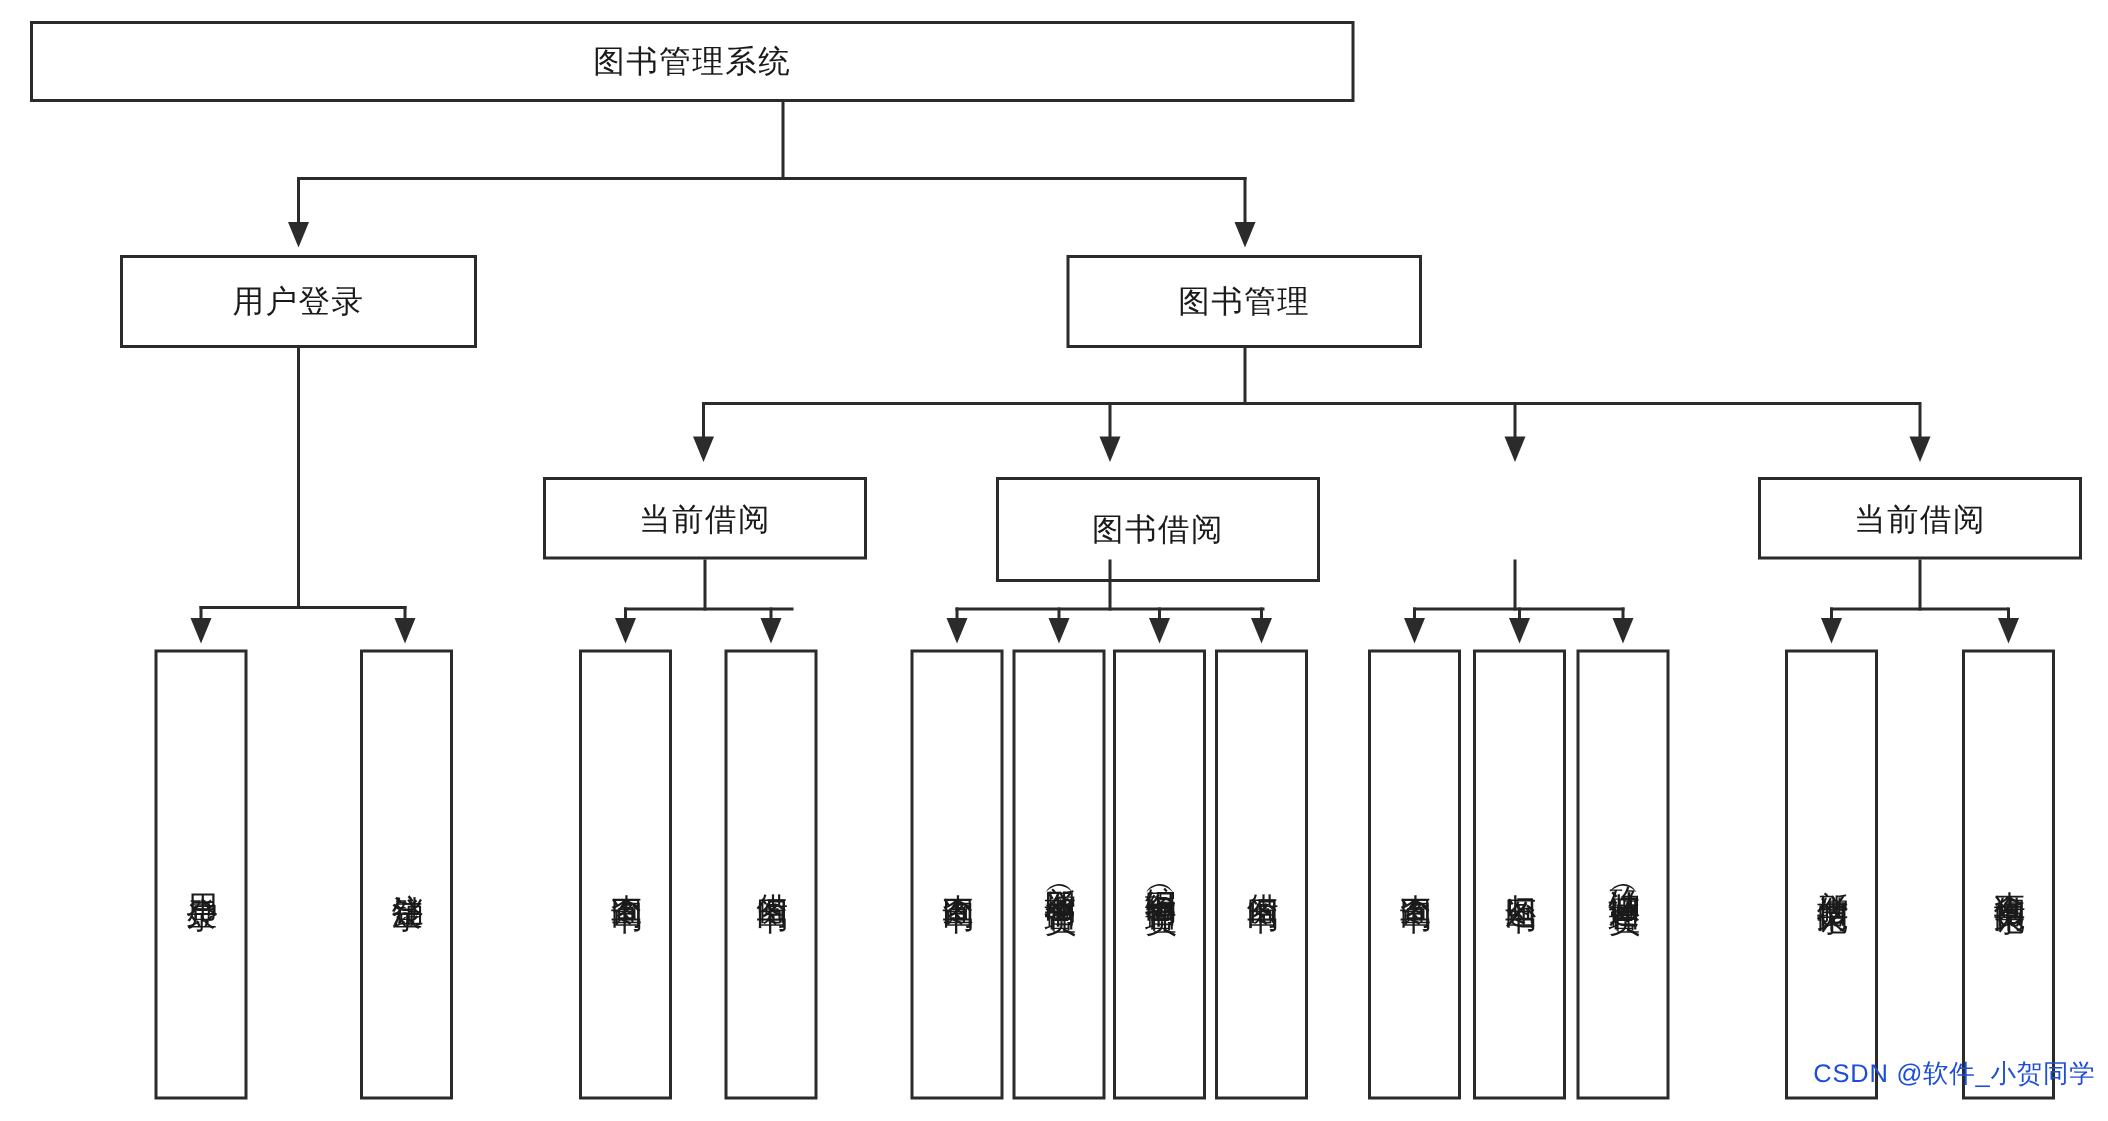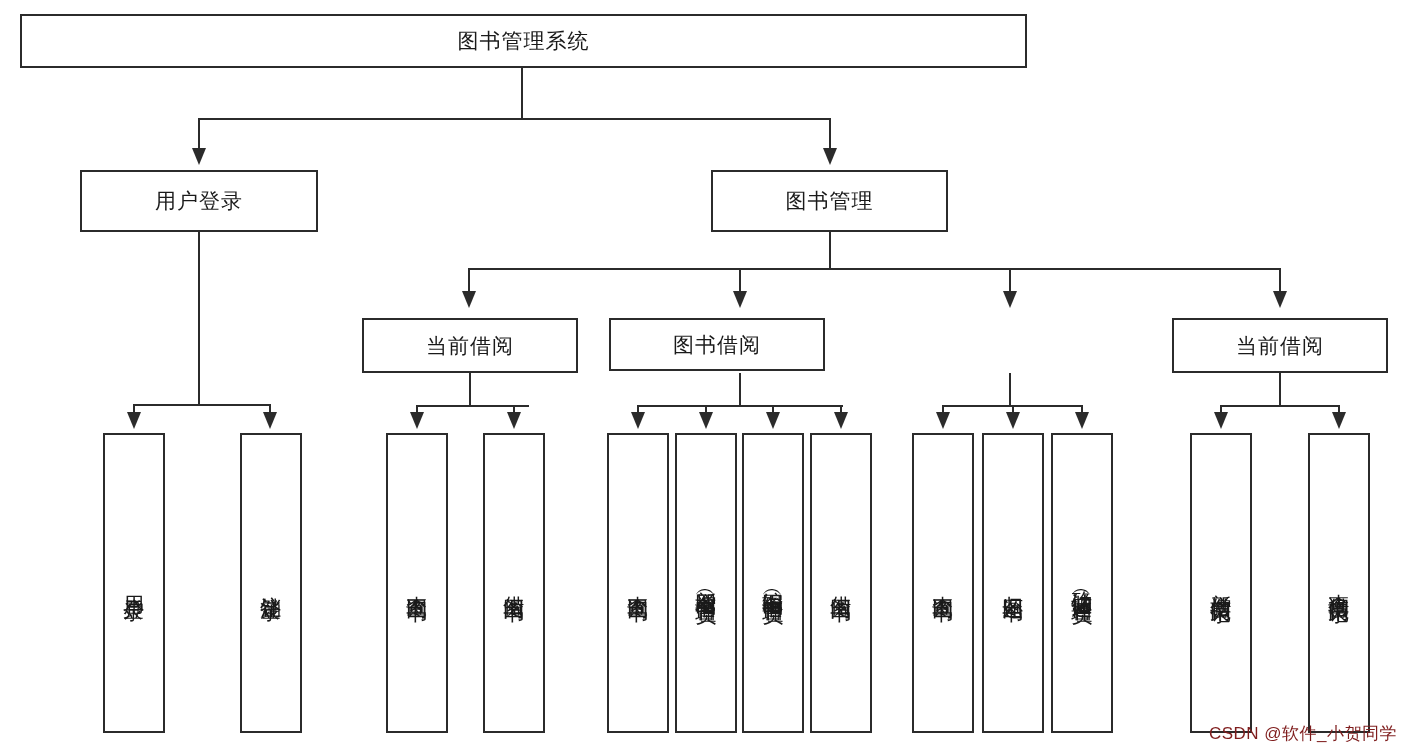--- a/index.html
+++ b/index.html
@@ -62,34 +62,34 @@
     width: 0;
     height: 0;
     border-left: 7px solid transparent;
     border-right: 7px solid transparent;
     border-top: 17px solid #2b2b2b;
   }
   
   #watermark {
     position: absolute;
     right: 8px;
-    bottom: 2px;
+    bottom: 20px;
     font-size: 17px;
-    color: #7f1d1d;
+    color: #1d4ed8;
     white-space: nowrap;
     pointer-events: none;
     letter-spacing: 0.5px;
   }
 </style>
 </head>
 <body>
 
 <div id="canvas">
 
-  <div class="node h" style="left:20px; top:14px; width:1007px; height:54px;">
+  <div class="node h" style="left:20px; top:14px; width:883px; height:54px;">
     <span>图书管理系统</span>
   </div>
 
   <div class="conn vline" style="left:521px; top:68px; width:2px; height:52px;"></div>
 
   <div class="conn hline" style="left:198px; top:118px; width:633px; height:2px;"></div>
 
   <div class="conn vline" style="left:198px; top:118px; width:2px; height:32px;"></div>
   <div class="arrow" style="left:192px; top:148px;"></div>
 
@@ -117,21 +117,21 @@
   <div class="conn vline" style="left:739px; top:268px; width:2px; height:26px;"></div>
   <div class="arrow" style="left:733px; top:291px;"></div>
   <div class="conn vline" style="left:1009px; top:268px; width:2px; height:26px;"></div>
   <div class="arrow" style="left:1003px; top:291px;"></div>
   <div class="conn vline" style="left:1279px; top:268px; width:2px; height:26px;"></div>
   <div class="arrow" style="left:1273px; top:291px;"></div>
 
   <div class="node h" style="left:362px; top:318px; width:216px; height:55px;">
     <span>当前借阅</span>
   </div>
-  <div class="node h" style="left:609px; top:318px; width:216px; height:53px;text-align:center;">
+  <div class="node h" style="left:664px; top:318px; width:216px; height:70px;text-align:center;">
     <span>图书借阅</span>
   </div>
   <div class="node h" style="left:1172px; top:318px; width:216px; height:55px;">
     <span>当前借阅</span>
   </div>
 
   <div class="conn vline" style="left:469px; top:373px; width:2px; height:34px;"></div>
   <div class="conn hline" style="left:416px; top:405px; width:113px; height:2px;"></div>
   <div class="conn vline" style="left:416px; top:405px; width:2px; height:11px;"></div>
   <div class="arrow" style="left:410px; top:412px;"></div>

